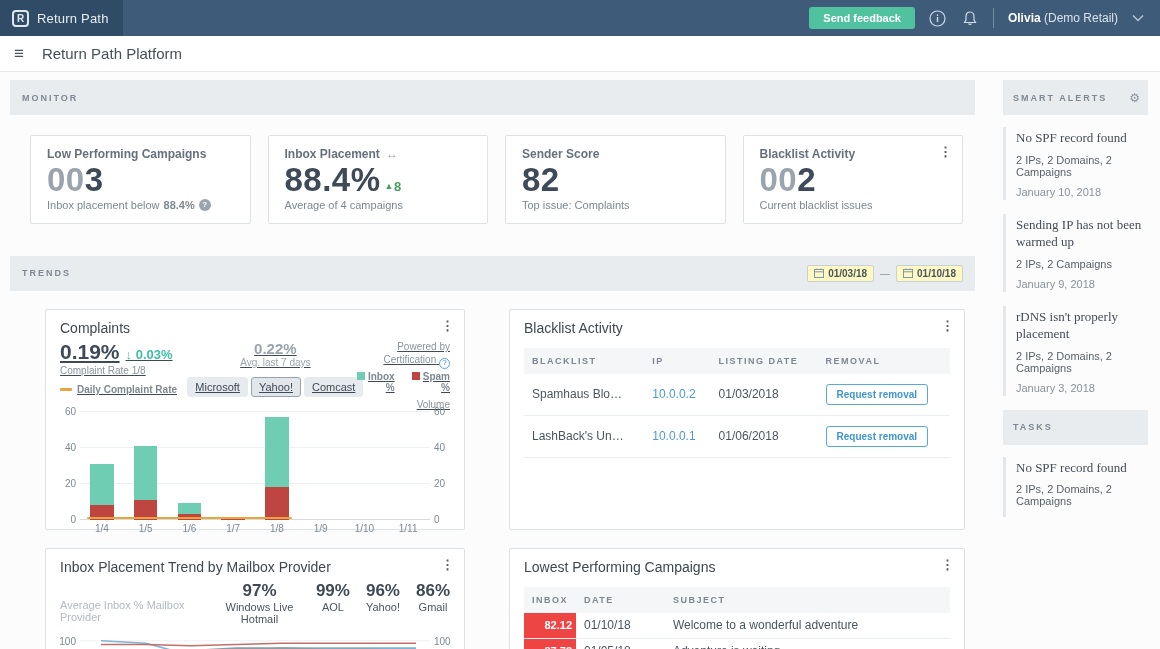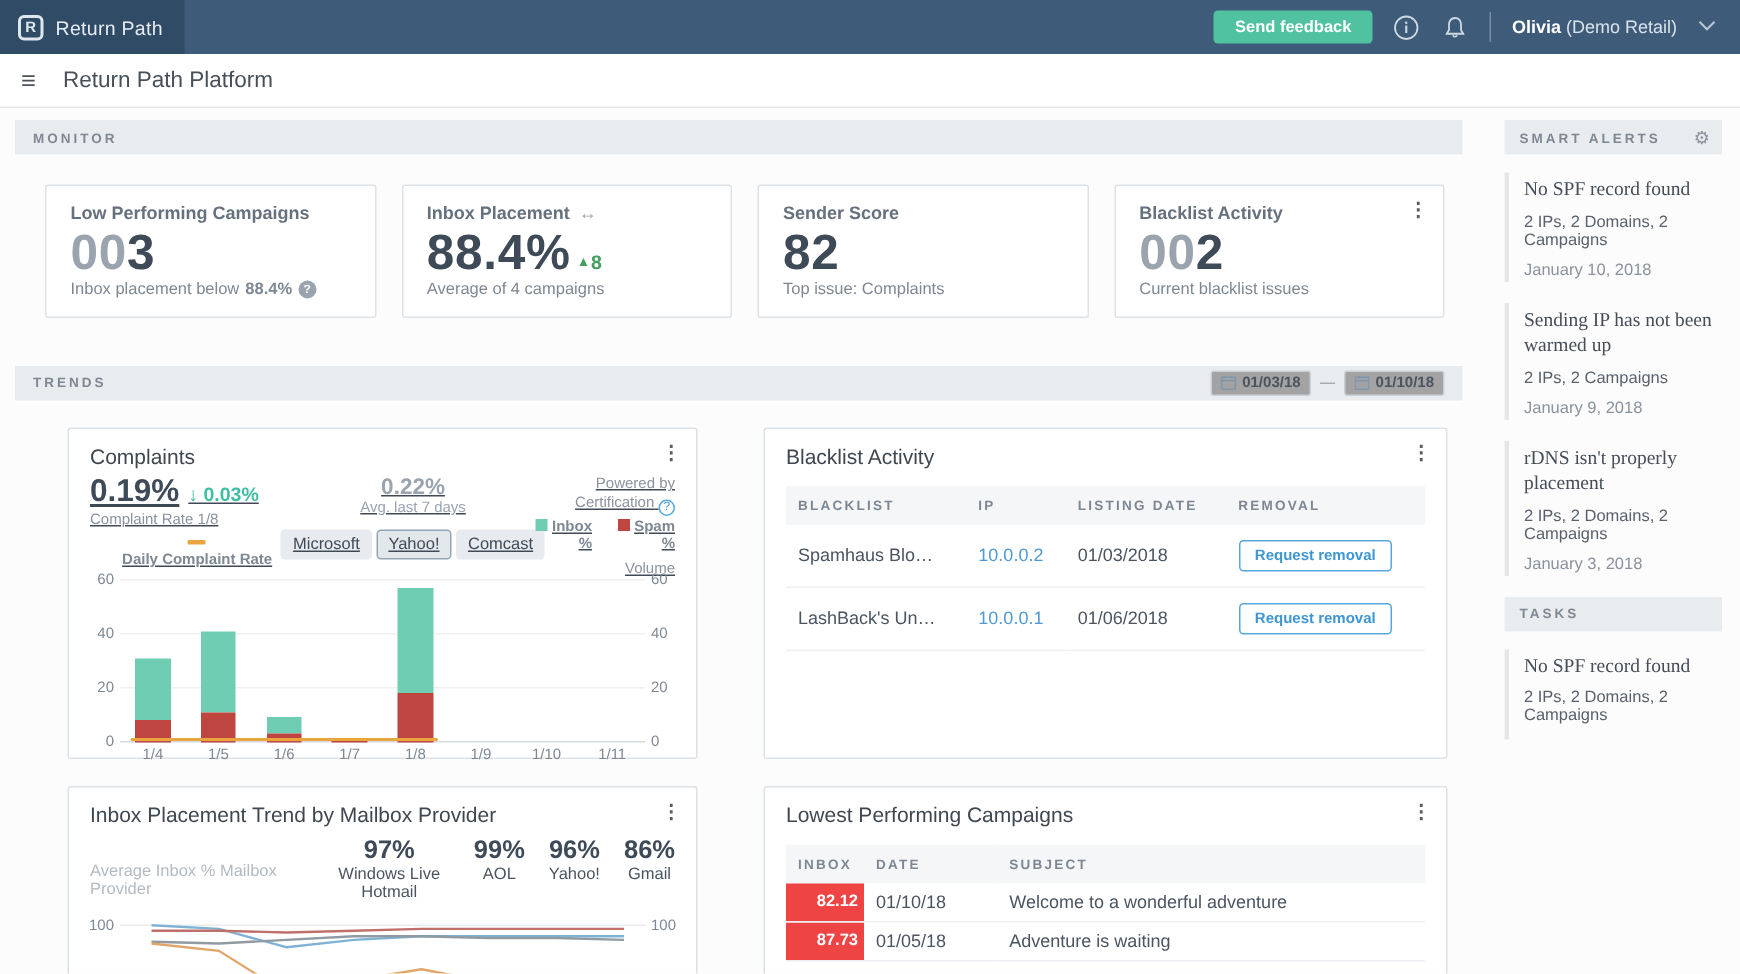--- a/index.html
+++ b/index.html
@@ -25,21 +25,21 @@
   .page-header { height:36px; background:#fff; border-bottom:1px solid #e4e7ea;
     display:flex; align-items:center; gap:18px; padding:0 14px; }
   .hamburger { color:#4a535c; font-size:17px; line-height:1; cursor:pointer; }
   .page-title { font-size:15px; color:#474f58; }
 
   
   .content { display:flex; width:1160px; }
   .main { width:985px; min-width:0; }
   .side { width:175px; }
 
-  .band { height:23px; background:#e9ecef; display:flex; align-items:center; padding:0 12px; }
+  .band { height:35px; background:#e9ecef; display:flex; align-items:center; padding:0 12px; }
   .band-label { font-size:9px; font-weight:bold; letter-spacing:2px; color:#7e8893; }
   .main .band { margin:8px 10px 0; }
   .side .band { margin:8px 12px 0 18px; padding:0 8px 0 10px; }
 
   
   .metric-row { display:flex; gap:17px; margin:20px 22px 0 30px; }
   .metric-card { flex:1; background:#fff; border:1px solid #dde2e6; border-radius:2px;
     padding:11px 16px 12px; position:relative; }
   .metric-title { font-size:12px; font-weight:bold; color:#66717e; display:flex; align-items:center; gap:6px; }
   .metric-value { font-size:33px; font-weight:bold; color:#3e4a57; line-height:1.15; letter-spacing:.5px; }
@@ -49,37 +49,37 @@
   .metric-sub { font-size:11px; color:#7d8893; display:flex; align-items:flex-start; gap:4px; }
   .qmark { display:inline-flex; width:12px; height:12px; border-radius:50%; background:#9aa4af;
     color:#fff; font-size:8px; font-weight:bold; align-items:center; justify-content:center; }
   .link-icon { color:#9aa4af; font-size:12px; }
   .kebab { position:absolute; top:8px; right:10px; color:#555d66; font-weight:bold; font-size:13px;
     letter-spacing:0; cursor:pointer; }
 
   
   .trends-band { justify-content:space-between; margin-top:32px !important; }
   .date-group { display:flex; align-items:center; gap:6px; }
-  .date-input { background:#a3a3a3; border:1px solid #c9d1d8; border-radius:2px; height:17px;
+  .date-input { background:#fef9c3; border:1px solid #c9d1d8; border-radius:2px; height:17px;
     display:flex; align-items:center; gap:4px; padding:0 6px; font-size:10px; font-weight:bold; color:#4a5560; cursor:pointer; }
   .date-dash { color:#8a939e; font-size:10px; }
 
   
   .charts { display:grid; grid-template-columns:420px 456px; gap:18px 44px; margin:18px 20px 0 45px; }
   .panel { background:#fff; border:1px solid #dde2e6; border-radius:2px; position:relative; height:221px; }
   .panel-title { font-size:14px; color:#3f4850; padding:10px 14px 4px; }
 
   
   .comp-head { display:flex; padding:0 14px; align-items:flex-start;text-decoration:underline; }
   .comp-col1 { width:150px; }
   .comp-rate-line { display:flex; align-items:baseline; gap:6px; }
   .comp-rate { font-size:21px; font-weight:bold; color:#3e4a57; }
   .comp-delta { font-size:13px; font-weight:bold; color:#3fbfa2; }
   .comp-rate-label { font-size:10px; color:#8a939e; margin-top:1px; }
-  .daily-legend { display:flex; align-items:center; gap:5px; font-size:10px; font-weight:bold; color:#7d8893; margin-top:8px;flex-direction:column; }
+  .daily-legend { display:flex; align-items:center; gap:5px; font-size:10px; font-weight:bold; color:#7d8893; margin-top:8px; }
   .daily-swatch { width:12px; height:3px; background:#e9a63f; border-radius:1px; }
   .comp-col2 { width:145px; text-align:center; }
   .comp-avg { font-size:15px; font-weight:bold; color:#9aa4af; }
   .comp-avg-label { font-size:10px; color:#9aa4af; }
   .provider-btns { display:flex; gap:3px; margin-top:9px; justify-content:center; }
   .pbtn { font-size:11px; color:#3f4a56; background:#e7eaee; border:1px solid #e7eaee;
     border-radius:3px; padding:3px 7px; cursor:pointer; white-space:nowrap; }
   .pbtn.selected { border-color:#93a5b5; background:#e2e7ec; }
   .comp-col3 { margin-left:auto; text-align:right; }
   .powered { font-size:10px; color:#8a939e; line-height:1.3; }

